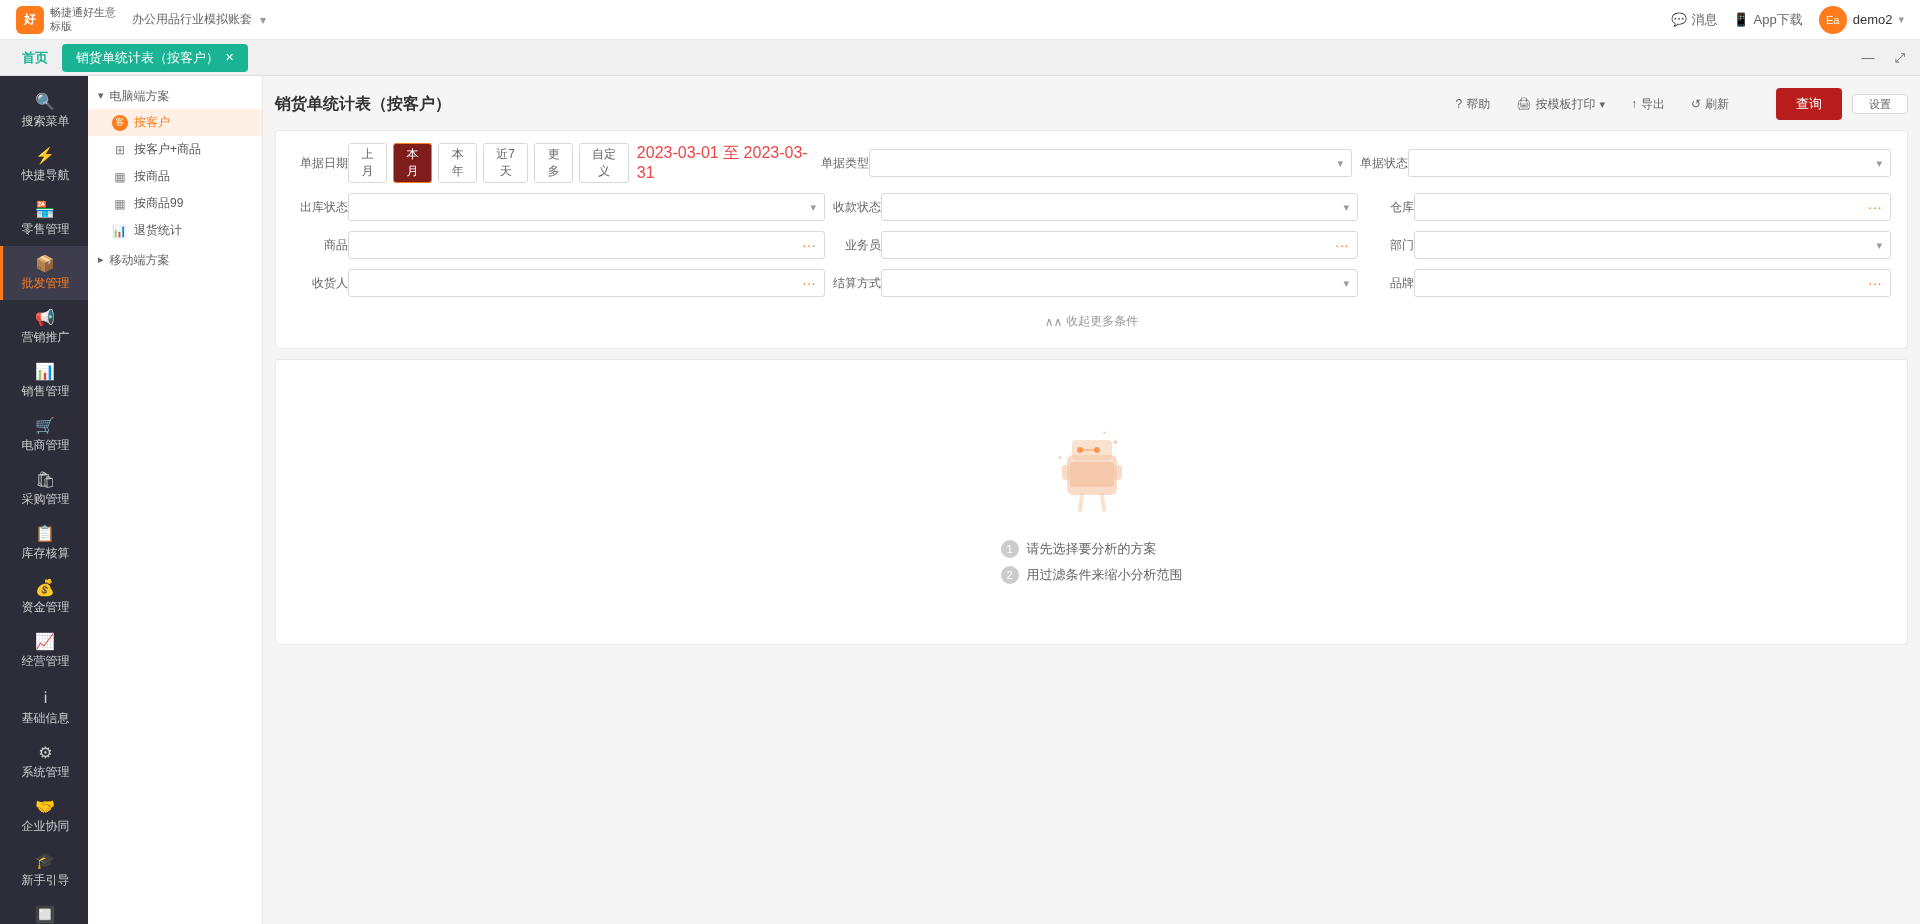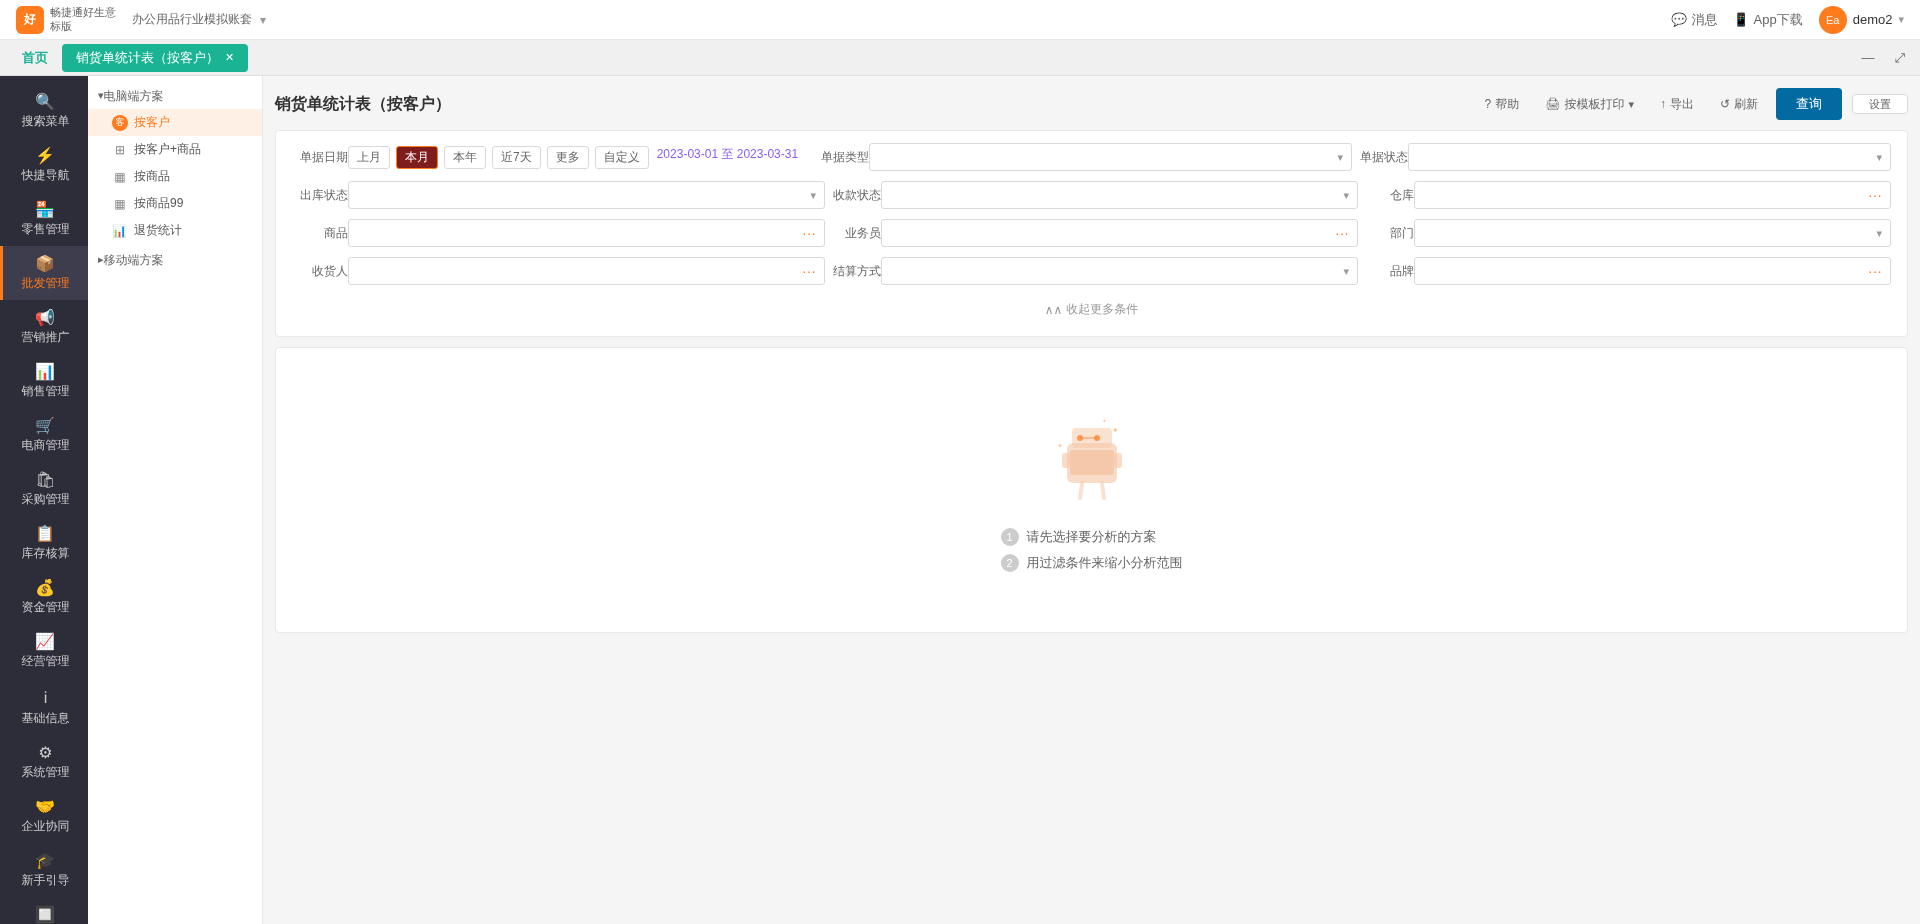--- a/index.html
+++ b/index.html
@@ -191,20 +191,21 @@
       justify-content: center;
       cursor: pointer;
       color: #999;
       font-size: 14px;
     }
 
     .tree-group { padding: 0 0 4px 0; }
     .tree-group-header {
       display: flex;
       align-items: flex-start;
+      gap: 6px;
       padding: 4px 10px;
       font-size: 12px;
       color: #666;
       cursor: pointer;
     }
     .tree-item {
       display: flex;
       align-items: center;
       gap: 6px;
       padding: 5px 10px 5px 24px;
@@ -308,22 +309,22 @@
       cursor: pointer;
       color: #666;
       background: #fff;
     }
     .date-btn.active {
       background: #7f1d1d;
       border-color: #ff7b1c;
       color: #fff;
     }
     .date-range-text {
-      font-size: 12px;
-      color: #8b5cf6;
+      font-size: 16px;
+      color: #ef4444;
     }
     .filter-select {
       flex: 1;
       height: 28px;
       border: 1px solid #d9d9d9;
       border-radius: 3px;
       padding: 0 8px;
       font-size: 12px;
       color: #333;
       background: #fff;
@@ -347,30 +348,31 @@
       color: #ff7b1c;
       cursor: pointer;
       font-size: 14px;
     }
     .chevron-down {
       color: #999;
       font-size: 11px;
     }
 
     .query-btn {
-      background: #0369a1;
+      background: #b91c1c;
       color: #fff;
       border: none;
       border-radius: 4px;
       padding: 6px 20px;
       font-size: 13px;
       cursor: pointer;
       height: 32px;
       display: flex;
       align-items: center;
+      margin-left: 29px;
     }
     .settings-btn {
       background: #fff;
       color: #666;
       border: 1px solid #d9d9d9;
       border-radius: 4px;
       padding: 6px 16px;
       font-size: 11px;
       cursor: pointer;
       height: 20px;

